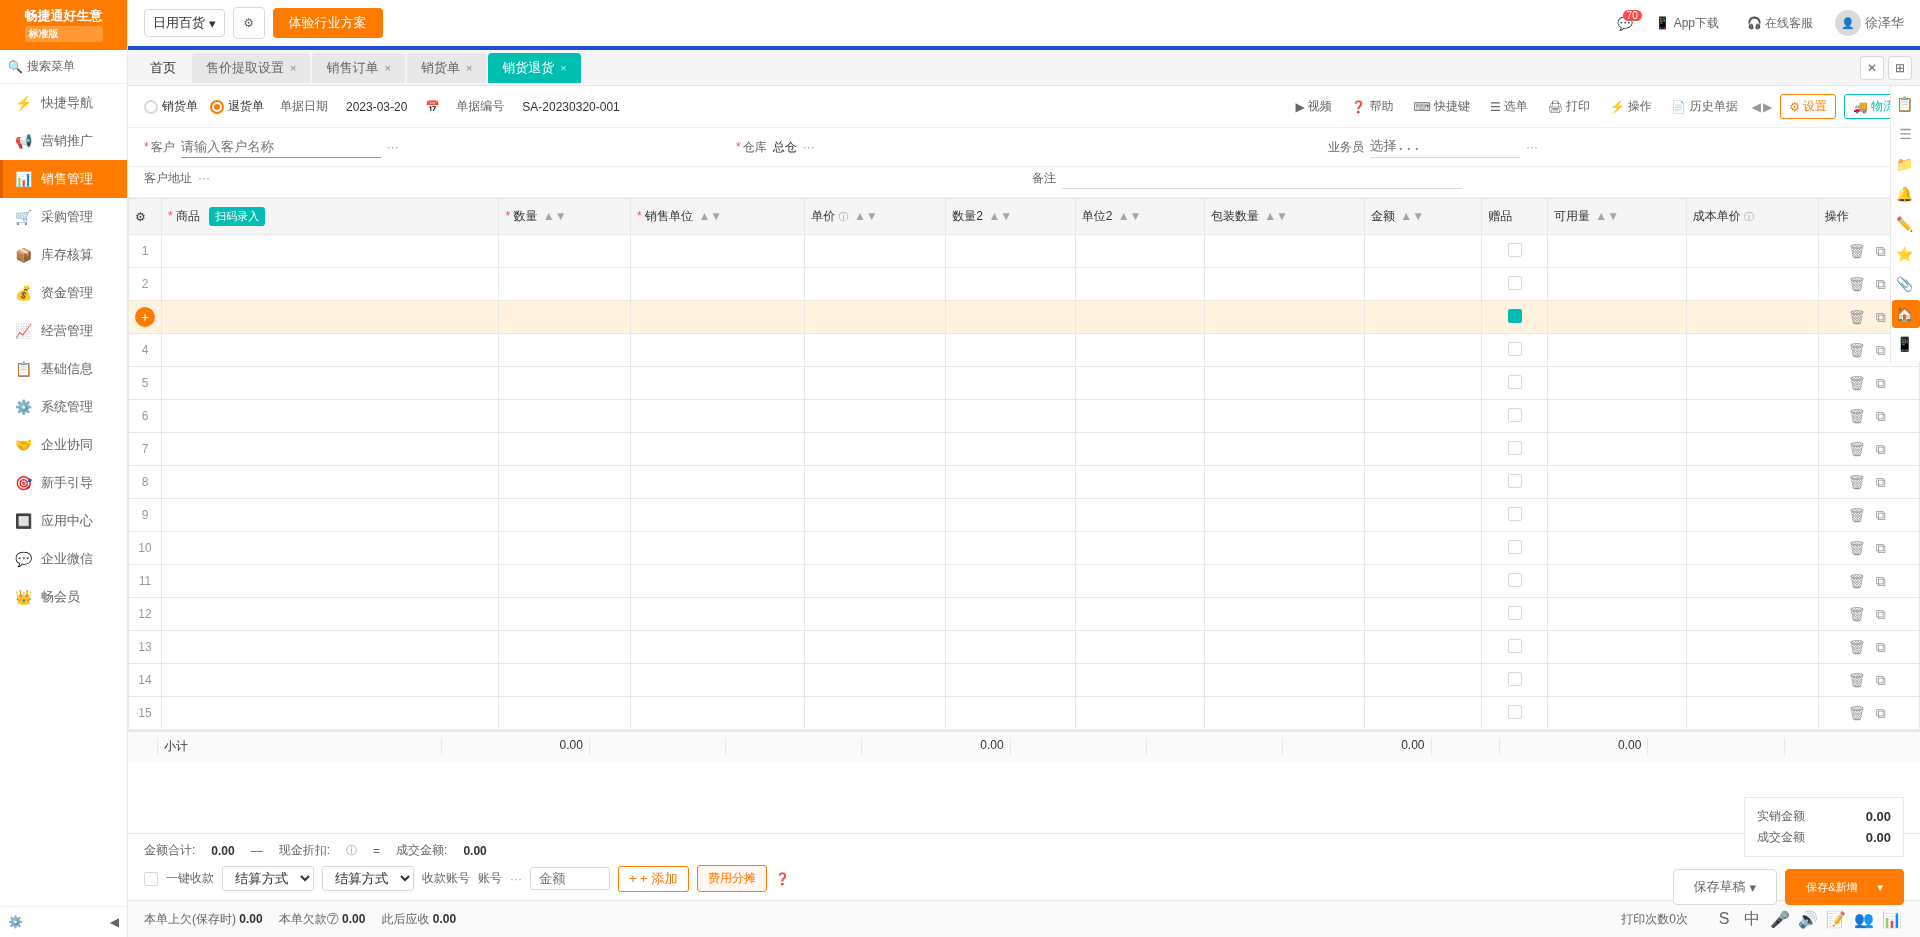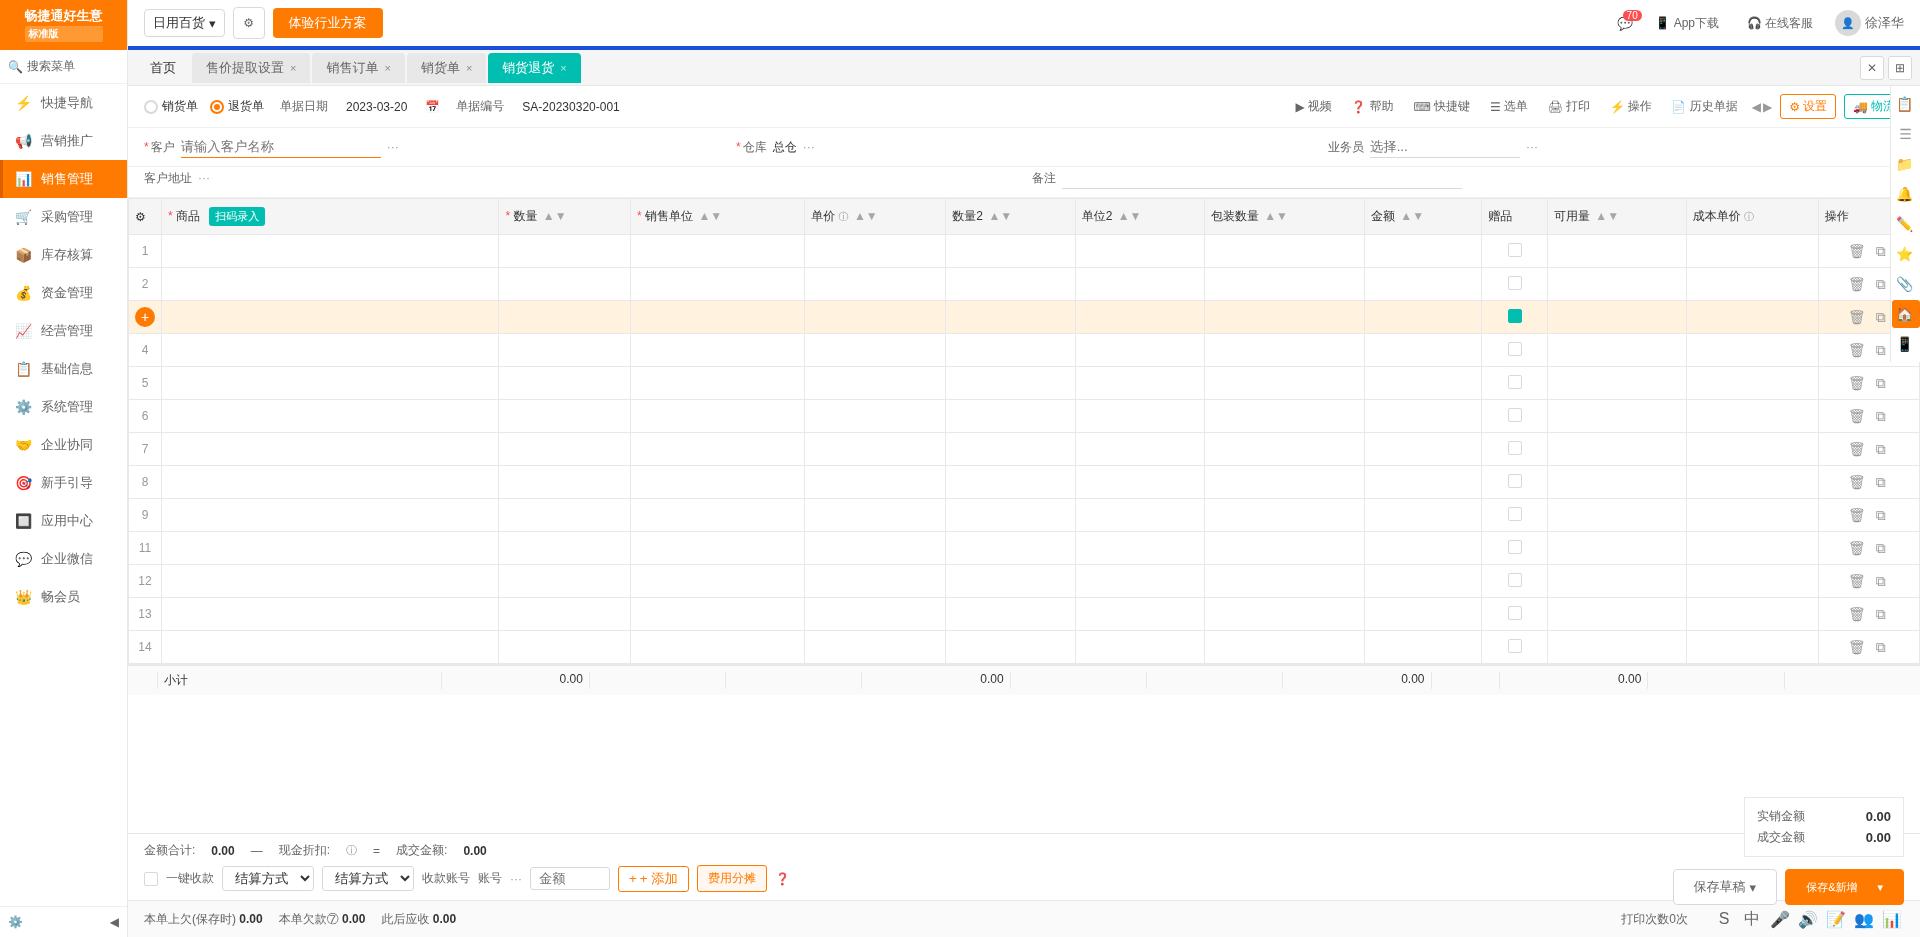--- a/index.html
+++ b/index.html
@@ -328,21 +328,21 @@
       <input class="field-input" placeholder="请输入客户名称" style="border-top: none; border-right: none; border-left: none; border-image: initial; border-bottom: 1px solid rgb(255, 122, 0); outline: none; background: transparent; flex: 1 1 0%; max-width: 200px;">
       <span class="field-dots">···</span>
     </div>
     <div class="field-group">
       <span class="form-label field-required">仓库</span>
       <span style="color:#333;">总仓</span>
       <span class="field-dots">···</span>
     </div>
     <div class="field-group">
       <span class="form-label">业务员</span>
-      <input class="field-input" placeholder="选择..." style="border-top: none; border-right: none; border-left: none; border-image: initial; border-bottom: 1px solid rgb(217, 217, 217); outline: none; background: transparent; flex: 1 1 0%; max-width: 150px; color: rgb(153, 153, 153);">
+      <input class="field-input" placeholder="选择..." style="border-top: none; border-right: none; border-left: none; border-image: initial; border-bottom: 1px solid rgb(217, 217, 217); outline: none; background: transparent; flex: 1 1 0%; max-width: 150px; color: rgb(153, 153, 153); font-family: Liberation Mono, monospace;">
       <span class="field-dots">···</span>
     </div>
   </div>
 
   <div class="form-fields" style="padding-top:0; border-bottom:1px solid #f0f0f0;">
     <div class="field-group">
       <span class="form-label">客户地址</span>
       <span class="field-dots">···</span>
     </div>
     <div class="field-group">
@@ -587,20 +587,40 @@
             <td></td>
             <td></td>
             <td>
               <div class="action-cell">
                 <span class="action-icon">🗑</span>
                 <span class="action-icon">⧉</span>
               </div>
             </td>
           </tr>
         <tr>
+            <td class="td-num">10</td>
+            <td></td>
+            <td></td>
+            <td></td>
+            <td></td>
+            <td></td>
+            <td></td>
+            <td></td>
+            <td></td>
+            <td class="checkbox-cell"><span class="checkbox"></span></td>
+            <td></td>
+            <td></td>
+            <td>
+              <div class="action-cell">
+                <span class="action-icon">🗑</span>
+                <span class="action-icon">⧉</span>
+              </div>
+            </td>
+          </tr>
+        <tr>
             <td class="td-num">11</td>
             <td></td>
             <td></td>
             <td></td>
             <td></td>
             <td></td>
             <td></td>
             <td></td>
             <td></td>
             <td class="checkbox-cell"><span class="checkbox"></span></td>
@@ -648,20 +668,40 @@
             <td></td>
             <td>
               <div class="action-cell">
                 <span class="action-icon">🗑</span>
                 <span class="action-icon">⧉</span>
               </div>
             </td>
           </tr>
         <tr>
             <td class="td-num">14</td>
+            <td></td>
+            <td></td>
+            <td></td>
+            <td></td>
+            <td></td>
+            <td></td>
+            <td></td>
+            <td></td>
+            <td class="checkbox-cell"><span class="checkbox"></span></td>
+            <td></td>
+            <td></td>
+            <td>
+              <div class="action-cell">
+                <span class="action-icon">🗑</span>
+                <span class="action-icon">⧉</span>
+              </div>
+            </td>
+          </tr>
+        <tr>
+            <td class="td-num">15</td>
             <td></td>
             <td></td>
             <td></td>
             <td></td>
             <td></td>
             <td></td>
             <td></td>
             <td></td>
             <td class="checkbox-cell"><span class="checkbox"></span></td>
             <td></td>

